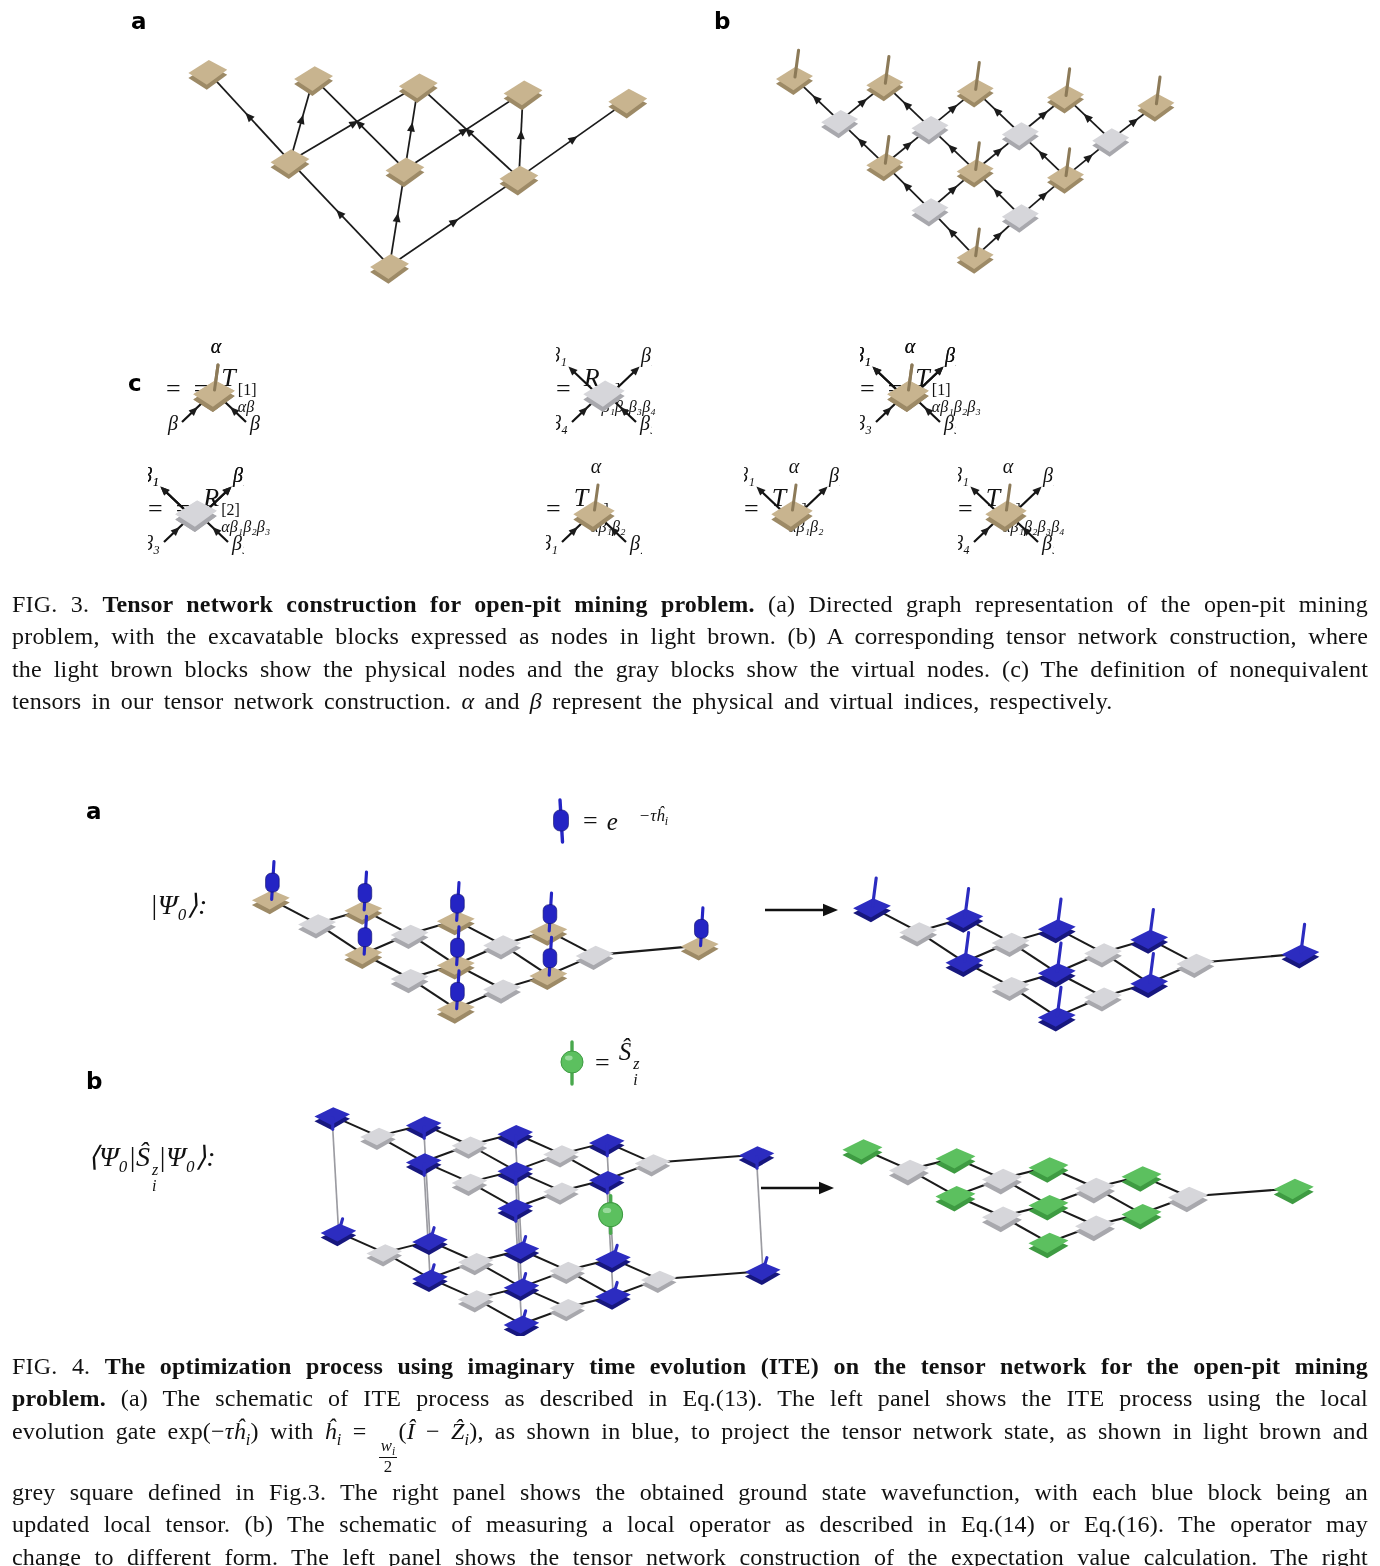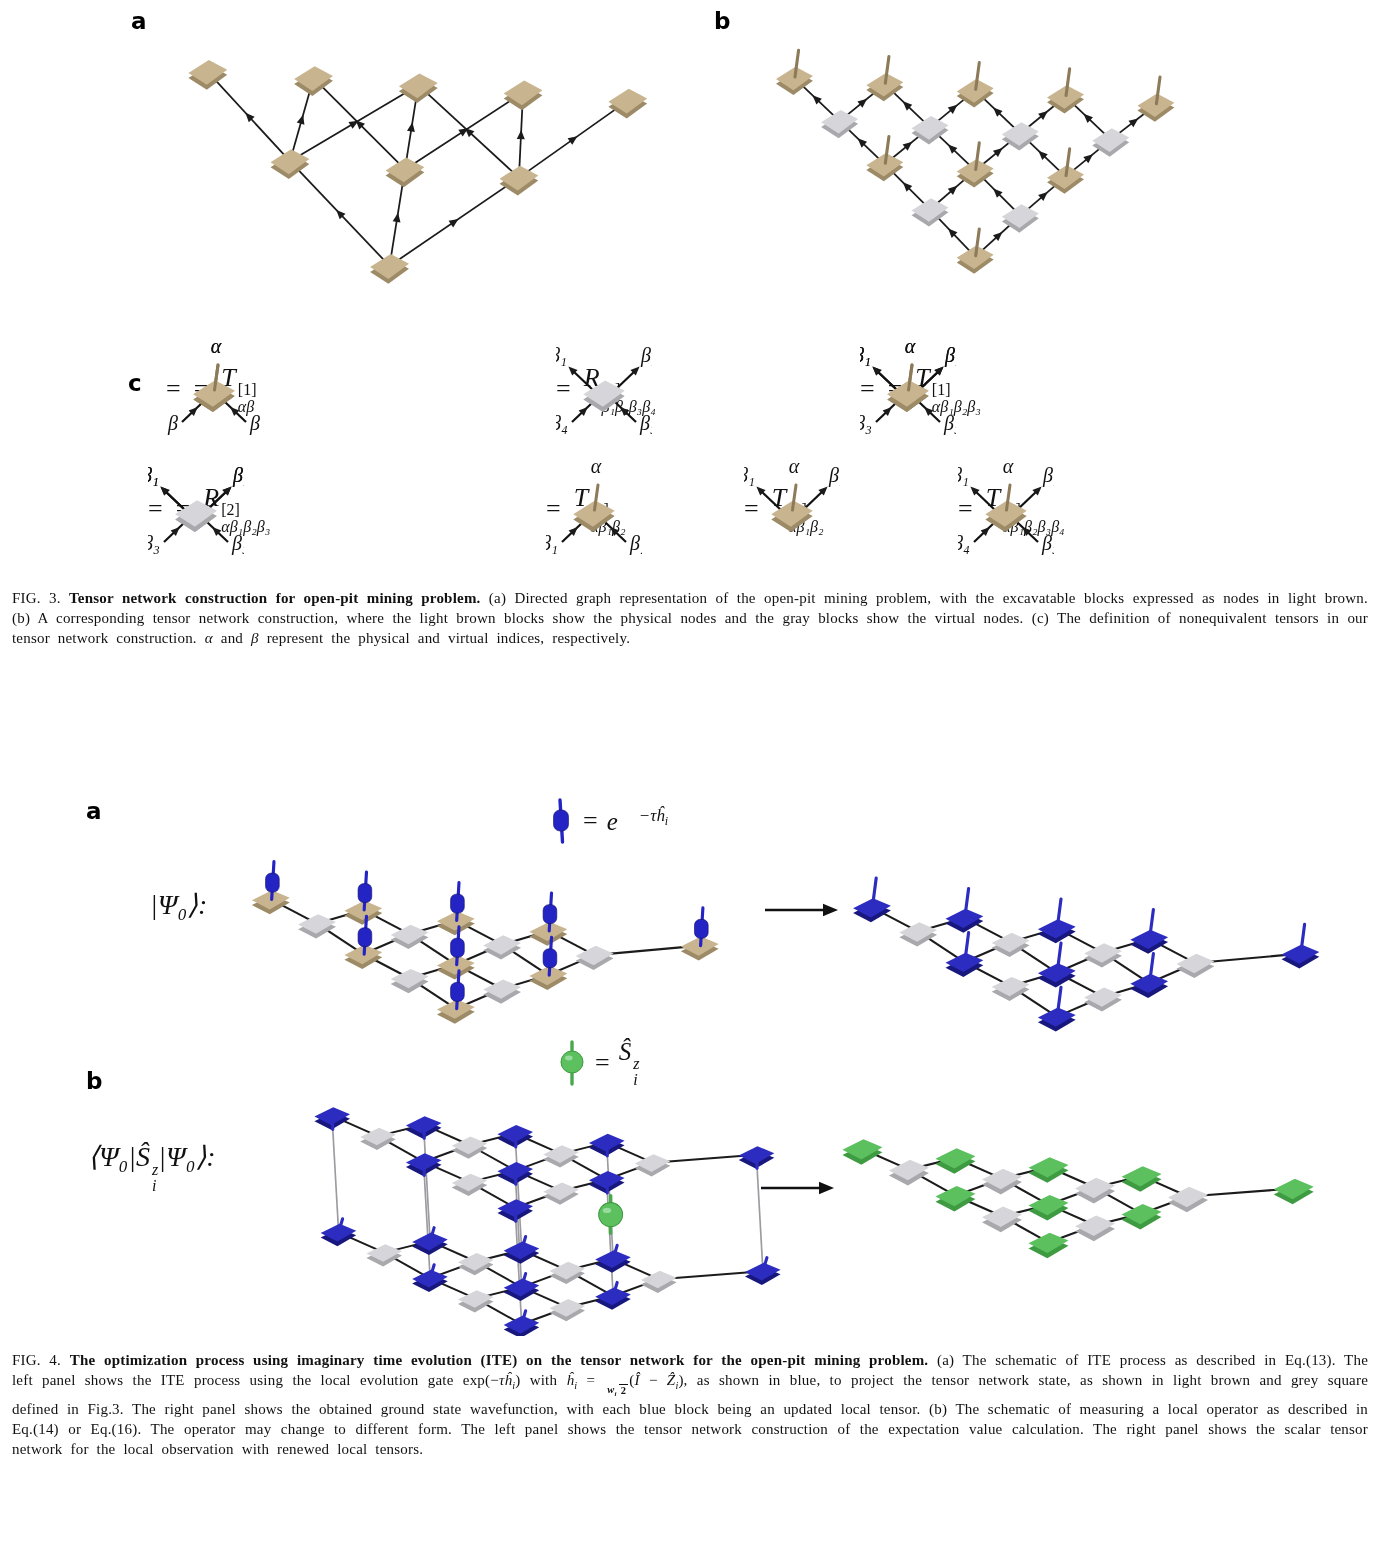--- a/index.html
+++ b/index.html
@@ -2,27 +2,27 @@
 <html><head>
 <meta charset="utf-8">
 <style>
   html,body{margin:0;padding:0;background:#ffffff;}
   .page{position:relative;width:1380px;height:1566px;background:#ffffff;overflow:hidden;
         font-family:"Liberation Serif",serif;color:#111;}
   .panel-label{position:absolute;font-family:"DejaVu Sans",sans-serif;font-weight:700;
         font-size:23px;color:#000;}
   #stage{position:absolute;left:0;top:0;width:1380px;height:1566px;}
   #stage svg{position:absolute;}
-  .caption{position:absolute;left:12px;width:1356px;font-size:15px;line-height:1.345;
+  .caption{position:absolute;left:12px;width:1356px;font-size:24px;line-height:1.345;
         text-align:justify;letter-spacing:0.2px;word-spacing:4px;margin:0;}
   .caption .b{font-weight:700;}
   .caption .i{font-style:italic;}
   .caption sub{font-size:0.68em;}
-  .frac{display:inline-flex;flex-direction:row;vertical-align:-0.75em;
-        font-size:0.70em;line-height:1.05;margin:0 1px;font-weight:bold;}
+  .frac{display:inline-flex;flex-direction:column;text-align:center;vertical-align:-0.75em;
+        font-size:0.70em;line-height:1.05;margin:0 1px;}
   .frac .num{display:block;padding:0 2px;}
   .frac .den{display:block;border-top:1.3px solid #111;padding:0 2px;}
   .citem{position:absolute;display:flex;align-items:center;gap:13px;height:118px;}
   .eq{font-size:26px;font-family:"Liberation Serif",serif;}
   .mlab{font-size:26px;font-style:italic;white-space:nowrap;}
   .ssk{display:inline-flex;flex-direction:column;align-items:flex-start;vertical-align:-0.55em;
         line-height:1;font-size:16px;margin-left:2px;}
   .ssk .s1{font-style:normal;display:block;padding-bottom:1px;}
   .ssk .s2{font-style:italic;display:block;}
   .legend{position:absolute;display:flex;align-items:center;gap:9px;font-size:25px;}

